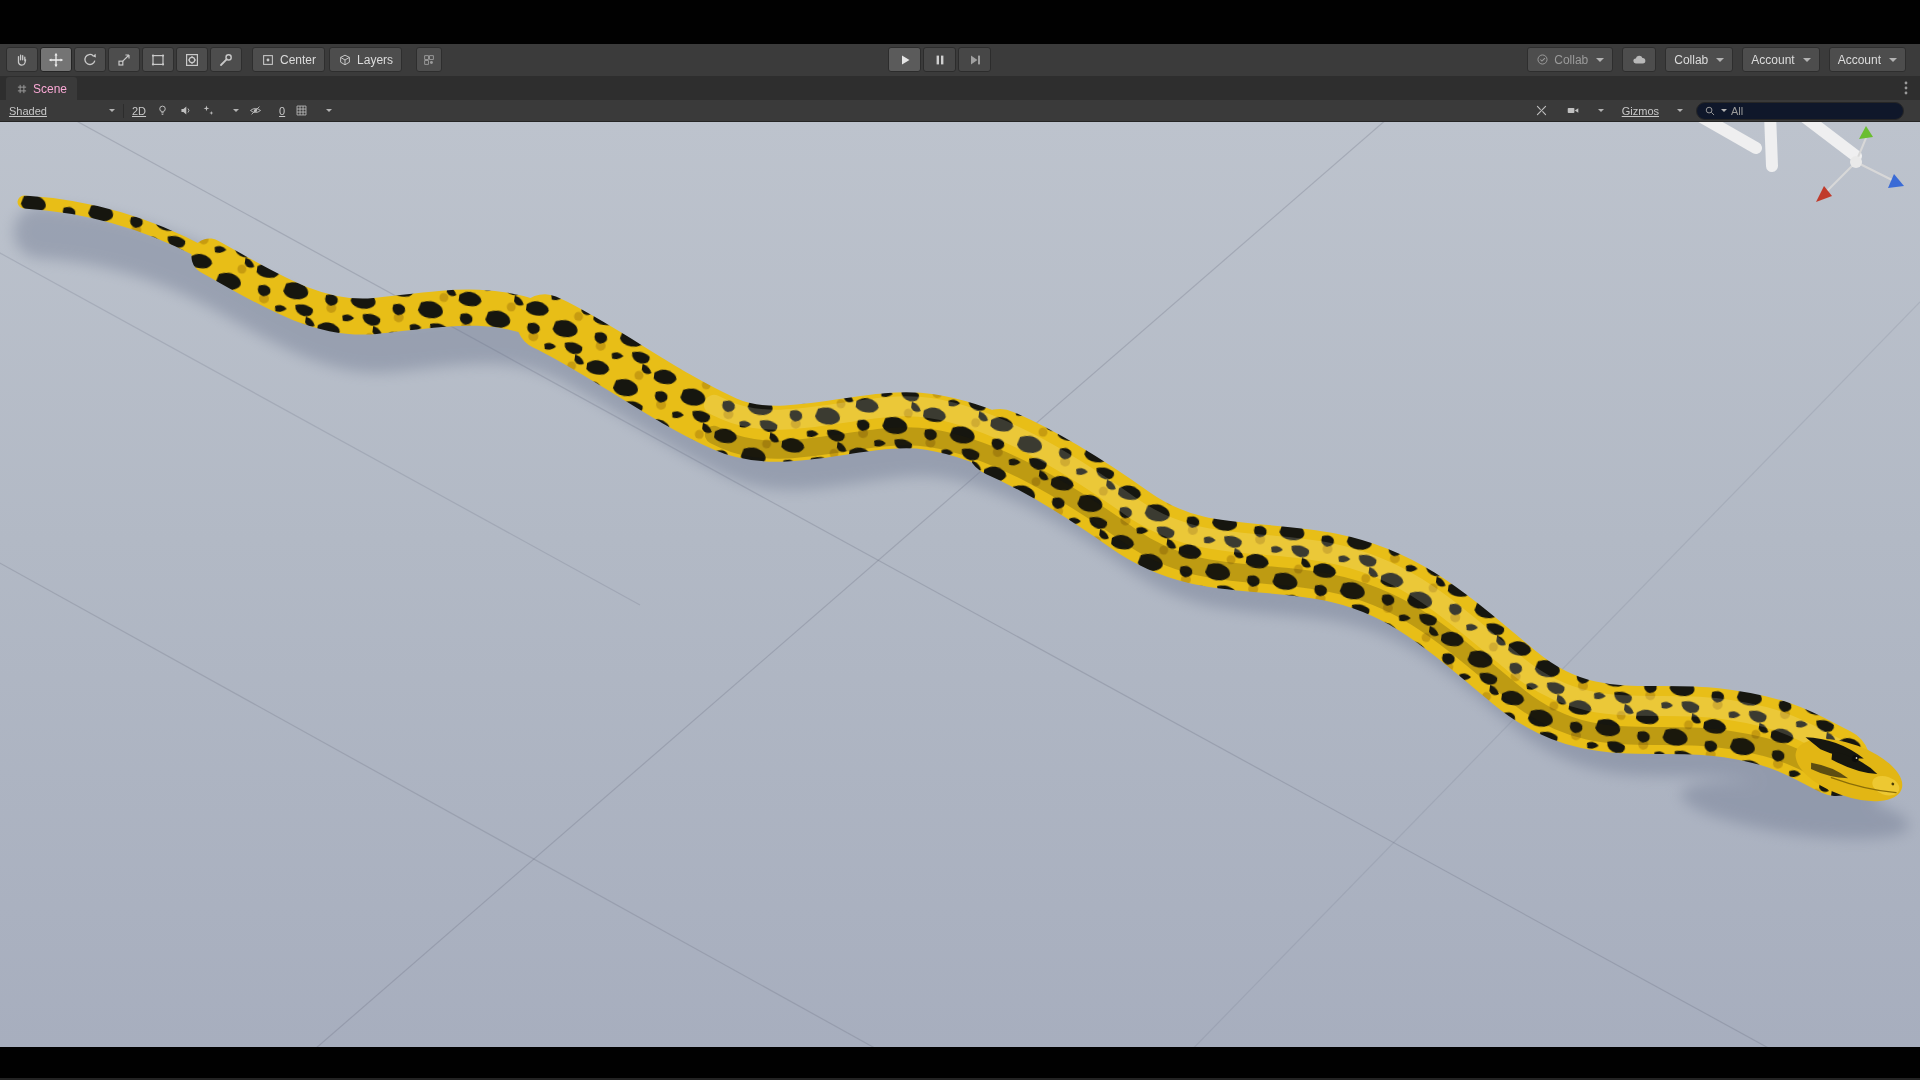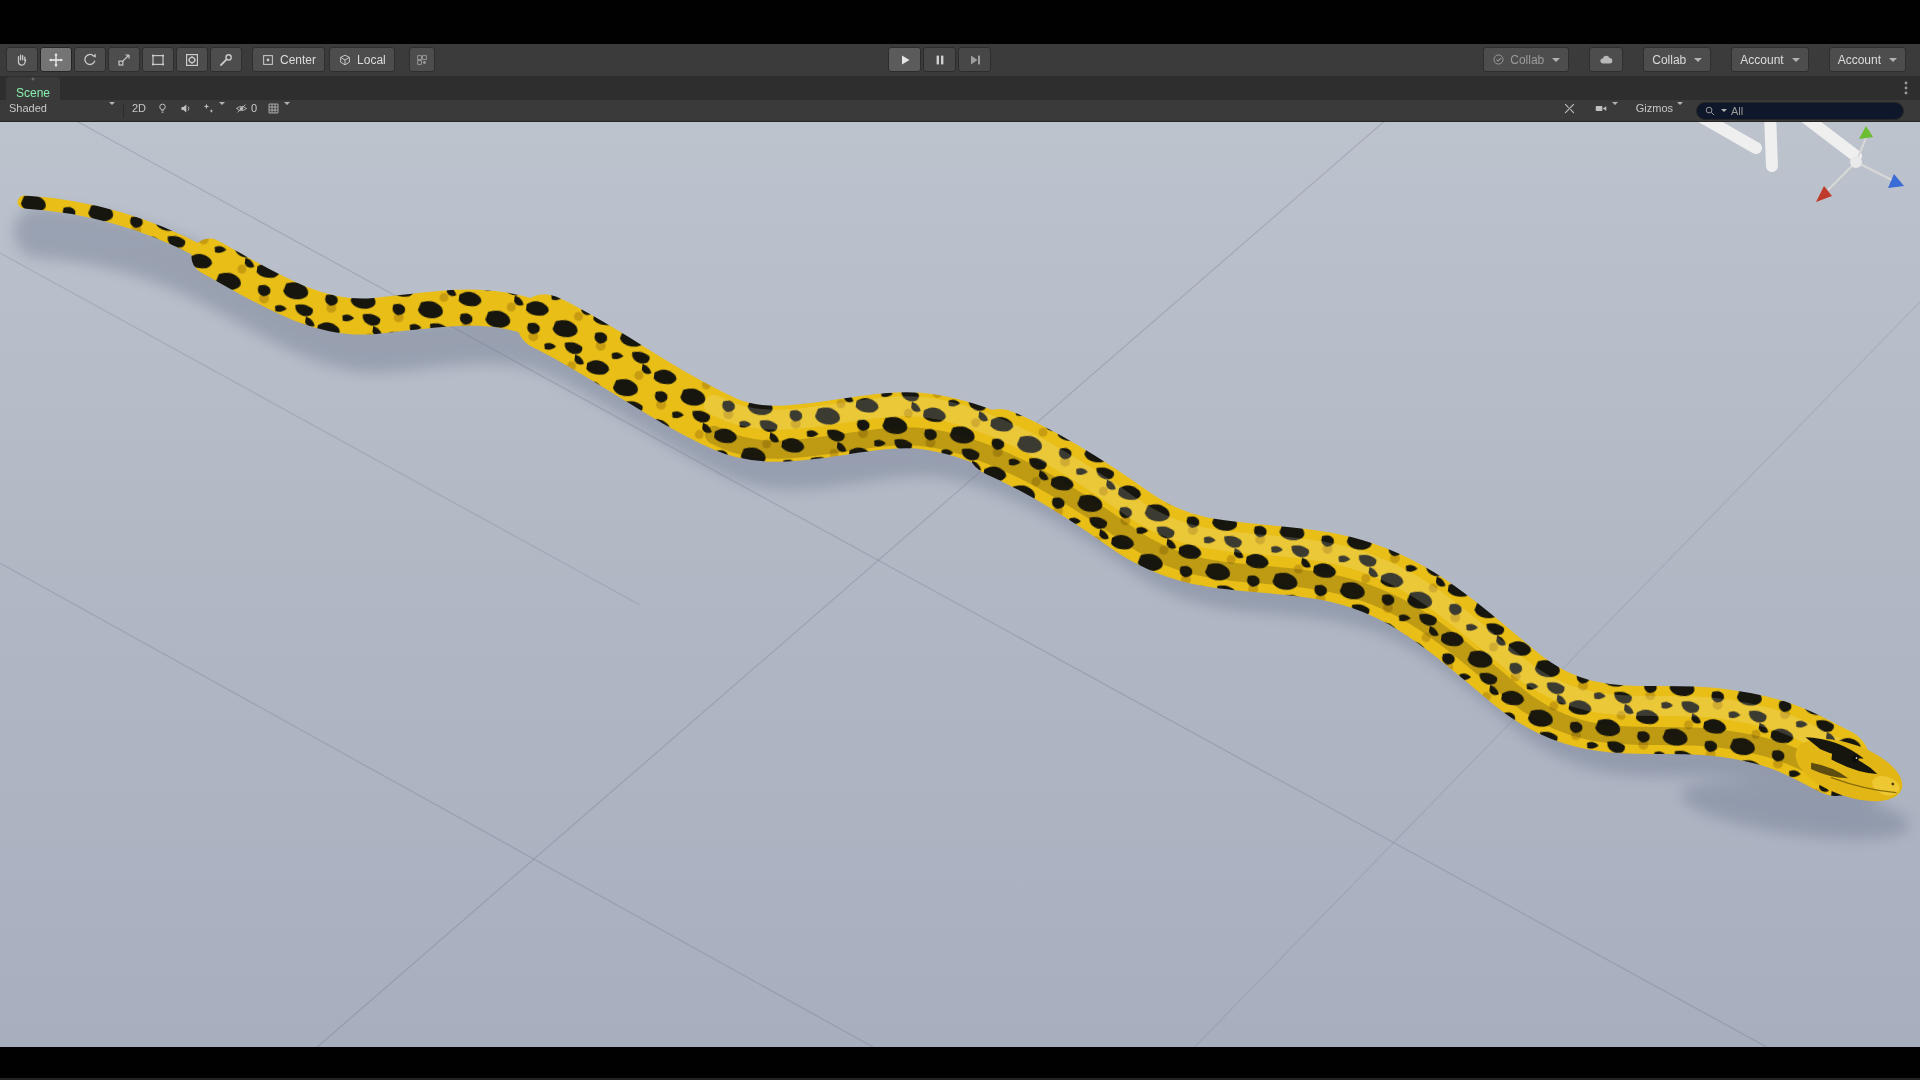--- a/index.html
+++ b/index.html
@@ -11,31 +11,31 @@
   .main-toolbar{position:absolute;top:44px;left:0;right:0;height:32px;background:#3b3b3b;border-bottom:6px solid #737373;text-align:right;}
   .tool-group{position:absolute;left:6px;top:3px;display:flex;gap:2px;}
   .tbtn{width:32px;height:25px;background:#4d4d4d;border:1px solid #2e2e2e;border-radius:3px;display:flex;align-items:center;justify-content:center;box-sizing:border-box;cursor:pointer;}
   .tbtn.sel{background:#747474;border-color:#242424;}
   .pivot-group{position:absolute;left:252px;top:3px;display:flex;gap:4px;align-items:center;}
   .txtbtn{height:25px;background:#4d4d4d;border:1px solid #2e2e2e;border-radius:3px;display:flex;align-items:center;gap:5px;padding:0 8px;font-size:12px;color:#dcdcdc;box-sizing:border-box;cursor:pointer;}
   .snap-btn{margin-left:10px;width:26px;}
   .play-group{position:absolute;left:888px;top:3px;display:flex;gap:2px;}
   .pbtn{width:33px;height:25px;background:#474747;border:1px solid #2c2c2c;border-radius:3px;display:flex;align-items:center;justify-content:center;box-sizing:border-box;cursor:pointer;}
   .pbtn.active{background:#5b5b5b;}
-  .right-group{position:absolute;right:14px;top:3px;display:flex;gap:20px;align-items:center;}
+  .right-group{position:absolute;right:14px;top:3px;display:flex;gap:9px;align-items:center;}
   .caret{width:0;height:0;border-left:4px solid transparent;border-right:4px solid transparent;border-top:4px solid #b3b3b3;margin-left:3px;}
   .caret.sm{border-left-width:3px;border-right-width:3px;border-top-width:3px;margin-left:1px;}
   .dim{color:#9b9b9b;}
   
   .tab-bar{position:absolute;top:76px;left:0;right:0;height:24px;background:#2e2e2e;border-bottom:1px solid #232323;}
-  .tab{position:absolute;left:6px;top:1px;height:23px;display:flex;align-items:center;gap:5px;padding:0 10px;background:#3a3a3a;color:#86efac;font-size:12px;border-radius:3px 3px 0 0;cursor:pointer;flex-direction:column;}
+  .tab{position:absolute;left:6px;top:1px;height:23px;display:flex;align-items:center;gap:5px;padding:0 10px;background:#3a3a3a;color:#f9a8d4;font-size:12px;border-radius:3px 3px 0 0;cursor:pointer;}
   .tab-menu{position:absolute;right:6px;top:4px;width:16px;height:16px;display:flex;align-items:center;justify-content:center;cursor:pointer;}
   
   .scene-toolbar{position:absolute;top:100px;left:0;right:0;height:22px;background:#3a3a3a;border-bottom:1px solid #252525;display:flex;align-items:center;padding:0 4px;color:#c8c8c8;font-size:11px;box-sizing:border-box;}
-  .stb-item{display:flex;gap:3px;height:18px;padding:0 5px;cursor:pointer;white-space:nowrap;}
+  .stb-item{display:flex;align-items:center;gap:17px;height:18px;padding:0 5px;cursor:pointer;white-space:nowrap;text-decoration:underline;}
   .stb-sep{width:1px;height:14px;background:#2c2c2c;margin:0 3px;}
   .shaded-dd{width:106px;justify-content:space-between;}
   .stb-right{margin-left:auto;display:flex;align-items:center;gap:8px;margin-right:12px;}
   .search-field{width:192px;height:16px;background:#0f172a;border:1px solid #262626;border-radius:9px;display:flex;align-items:center;padding:0 7px;gap:4px;color:#9a9a9a;cursor:text;}
   
   .viewport{position:absolute;top:122px;left:0;right:0;height:925px;background:linear-gradient(180deg,#bdc3cd 0%,#b2b9c5 45%,#a7aebe 100%);overflow:hidden;}
   .vp-svg{position:absolute;left:0;top:0;width:100%;height:100%;display:block;}
   
   .top-bar{position:absolute;top:0;left:0;right:0;height:44px;background:#010101;}
   .bottom-bar{position:absolute;top:1047px;left:0;right:0;height:33px;background:#010101;}
@@ -105,21 +105,21 @@
       <svg width="14" height="14" viewBox="0 0 16 16">
         <rect x="3" y="3" width="10" height="10" fill="none" stroke="#c9c9c9" stroke-width="1.2"></rect>
         <circle cx="8" cy="8" r="1.6" fill="#c9c9c9"></circle>
       </svg>
       <span>Center</span>
     </div>
     <div class="txtbtn">
       <svg width="14" height="14" viewBox="0 0 16 16">
         <path d="M8 2.5 L13 5 v5.5 L8 13.5 L3 10.5 V5 Z M8 8 v5.5 M3 5 l5 3 l5 -3" fill="none" stroke="#c9c9c9" stroke-width="1.1"></path>
       </svg>
-      <span>Local</span>
+      <span>Layers</span>
     </div>
     <div class="tbtn snap-btn">
       <svg width="14" height="14" viewBox="0 0 16 16">
         <path d="M3 3 h4.4 v4.4 H3 Z M8.6 3 H13 v4.4 H8.6 Z M3 8.6 h4.4 V13 H3 Z" fill="none" stroke="#9a9a9a" stroke-width="1.1"></path>
         <circle cx="10.8" cy="10.8" r="1.7" fill="#9a9a9a"></circle>
       </svg>
     </div>
   </div>
 
   <div class="play-group">

